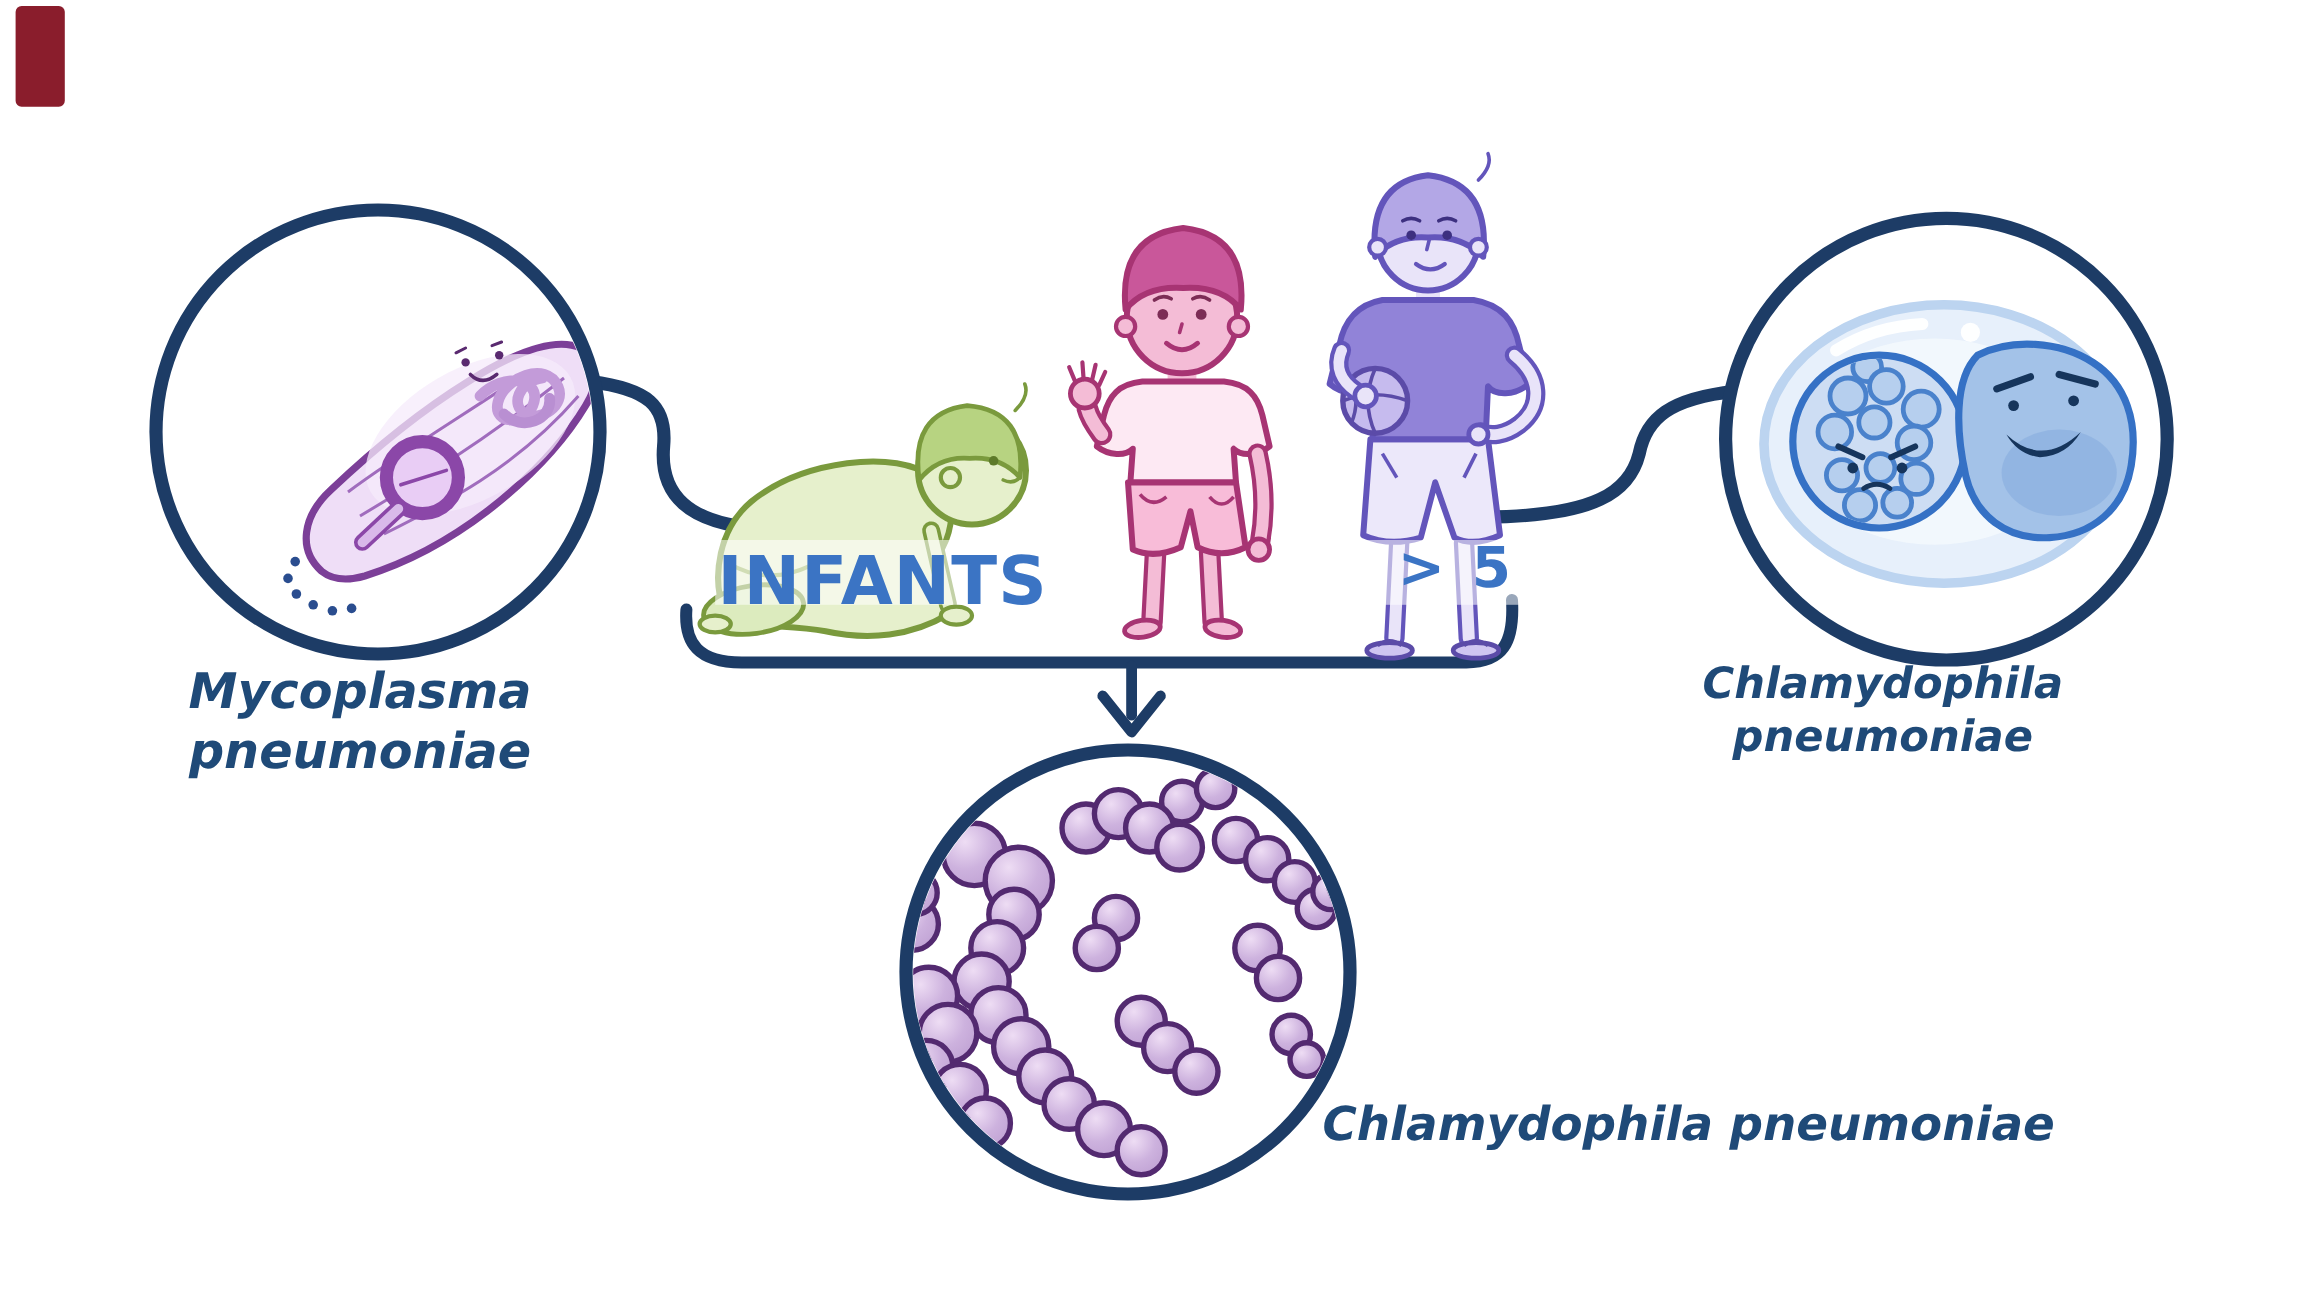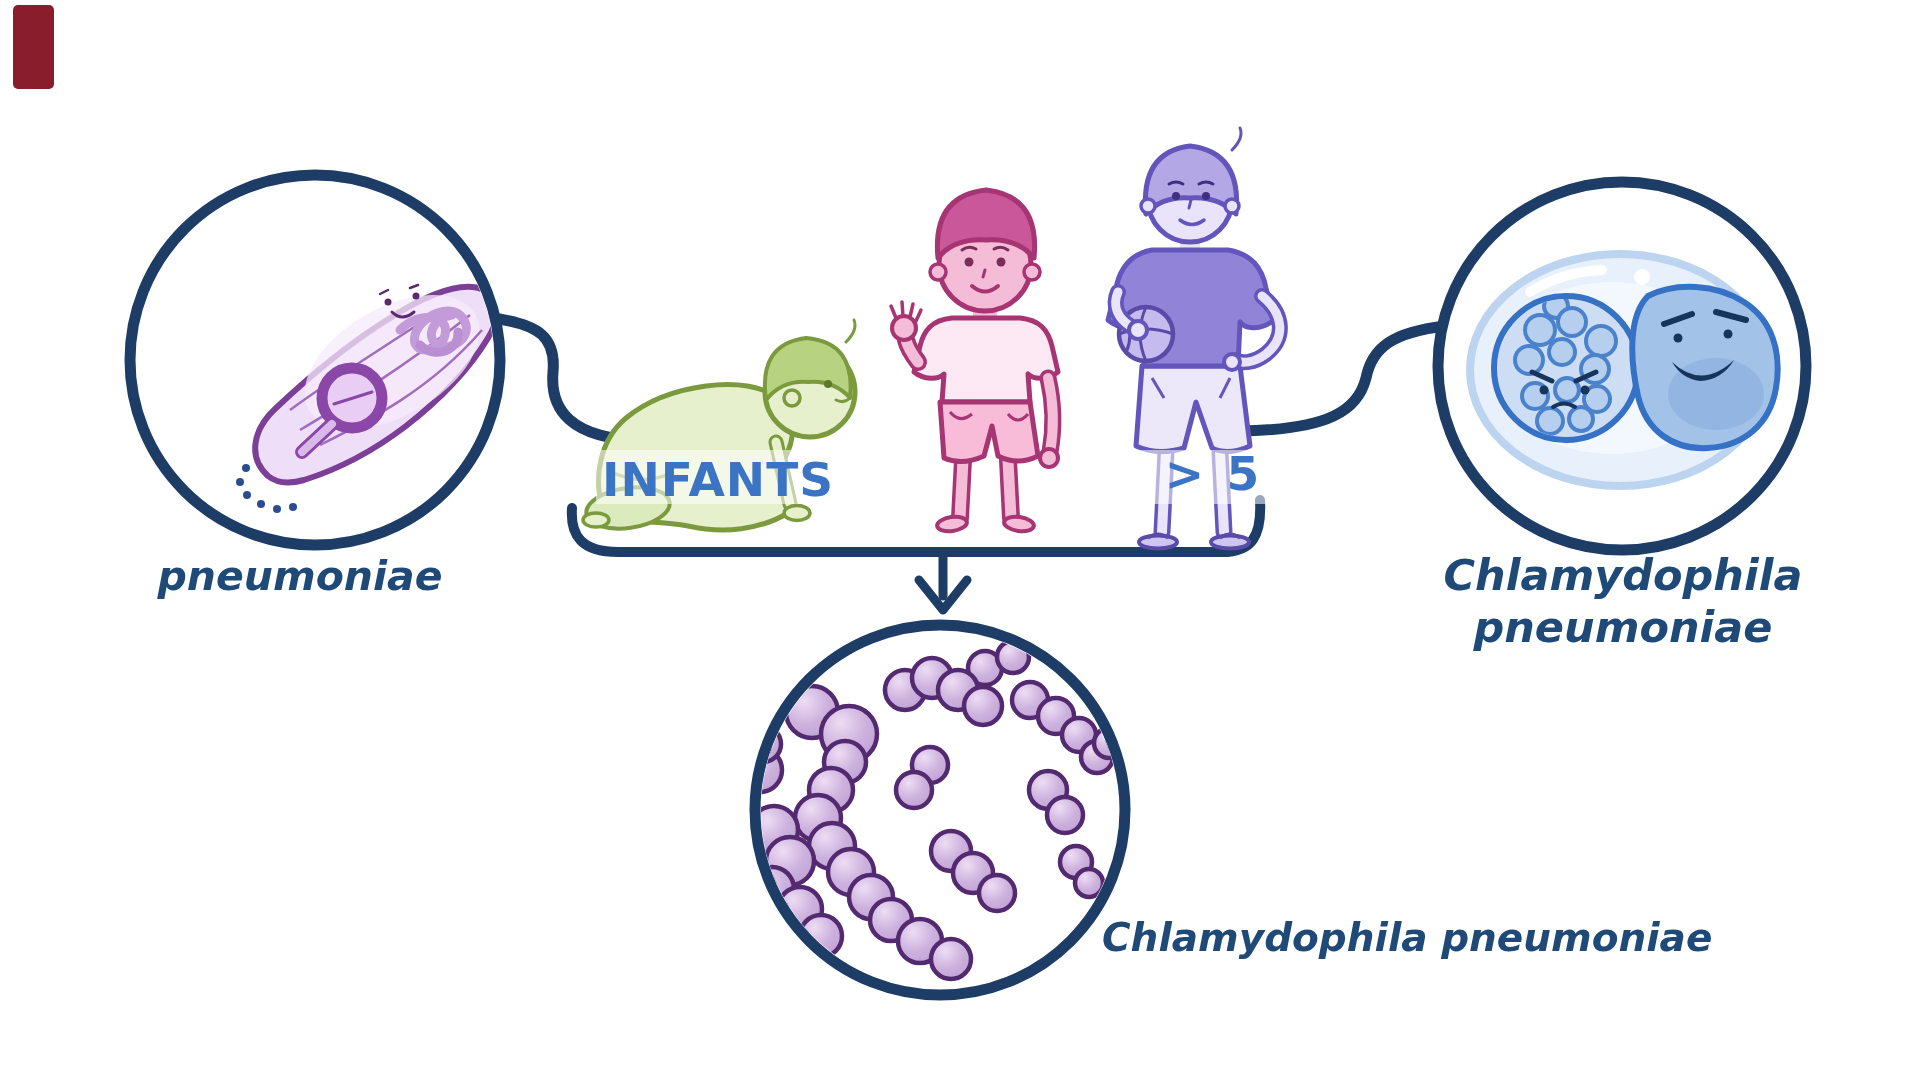--- a/index.html
+++ b/index.html
@@ -4,25 +4,25 @@
 <style>
   html,body{margin:0;padding:0;}
   body{width:1920px;height:1080px;background:#ffffff;position:relative;overflow:hidden;
        font-family:"DejaVu Sans",sans-serif;}
   .stage{position:absolute;left:0;top:0;width:1920px;height:1080px;}
   svg{position:absolute;left:0;top:0;}
   .corner-tag{position:absolute;left:13px;top:5px;width:41px;height:84px;border-radius:5px;}
   .species-label{position:absolute;color:#1f4a78;font-family:"DejaVu Sans",sans-serif;
        font-style:italic;font-weight:700;text-align:center;line-height:1.22;z-index:5;}
   .lbl-myco{left:120px;top:551px;width:360px;font-size:41px;}
-  .lbl-chlam{left:1418px;top:549px;width:410px;font-size:43px;}
+  .lbl-chlam{left:1364px;top:549px;width:410px;font-size:36px;}
   .lbl-strep{left:1102px;top:914px;width:620px;font-size:39px;text-align:left;}
   .age-label{position:absolute;color:#3b74c4;font-weight:700;z-index:5;
        font-family:"DejaVu Sans",sans-serif;}
-  .lbl-infants{left:598px;top:452px;width:240px;font-size:47px;text-align:center;letter-spacing:1px;}
+  .lbl-infants{left:598px;top:452px;width:240px;font-size:56px;text-align:center;letter-spacing:1px;}
   .lbl-over5{left:1126px;top:446px;width:175px;font-size:47px;text-align:center;letter-spacing:3px;}
 </style>
 </head>
 <body>
 
 <div class="stage">
 
 <svg width="1920" height="1080" viewBox="0 0 1920 1080">
   <defs>
     <clipPath id="mycoClip">
@@ -280,20 +280,21 @@
     </g>
   </g>
 
   <rect x="596" y="450" width="242" height="54" fill="#ffffff" opacity="0.55"></rect>
   <rect x="1118" y="450" width="186" height="54" fill="#ffffff" opacity="0.55"></rect>
 </svg>
 
 <div class="corner-tag" style="background:#8a1d2c;"></div>
 
 <div class="species-label lbl-myco">
+  <div>Mycoplasma</div>
   <div>pneumoniae</div>
 </div>
 
 <div class="species-label lbl-chlam">
   <div>Chlamydophila</div>
   <div>pneumoniae</div>
 </div>
 
 <div class="species-label lbl-strep">Chlamydophila pneumoniae</div>
 

